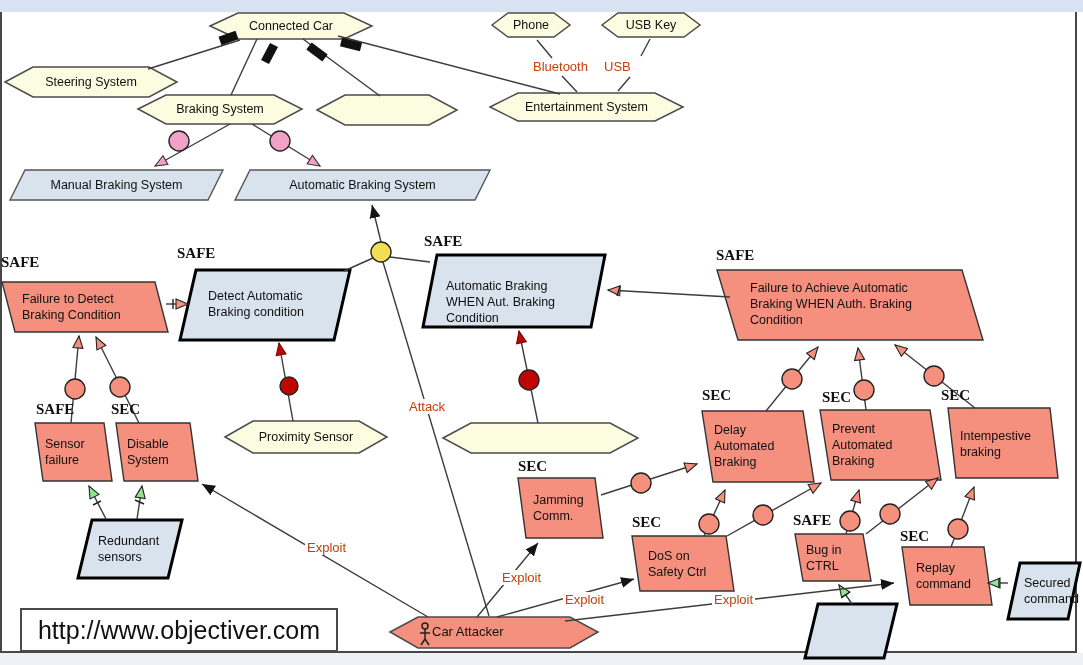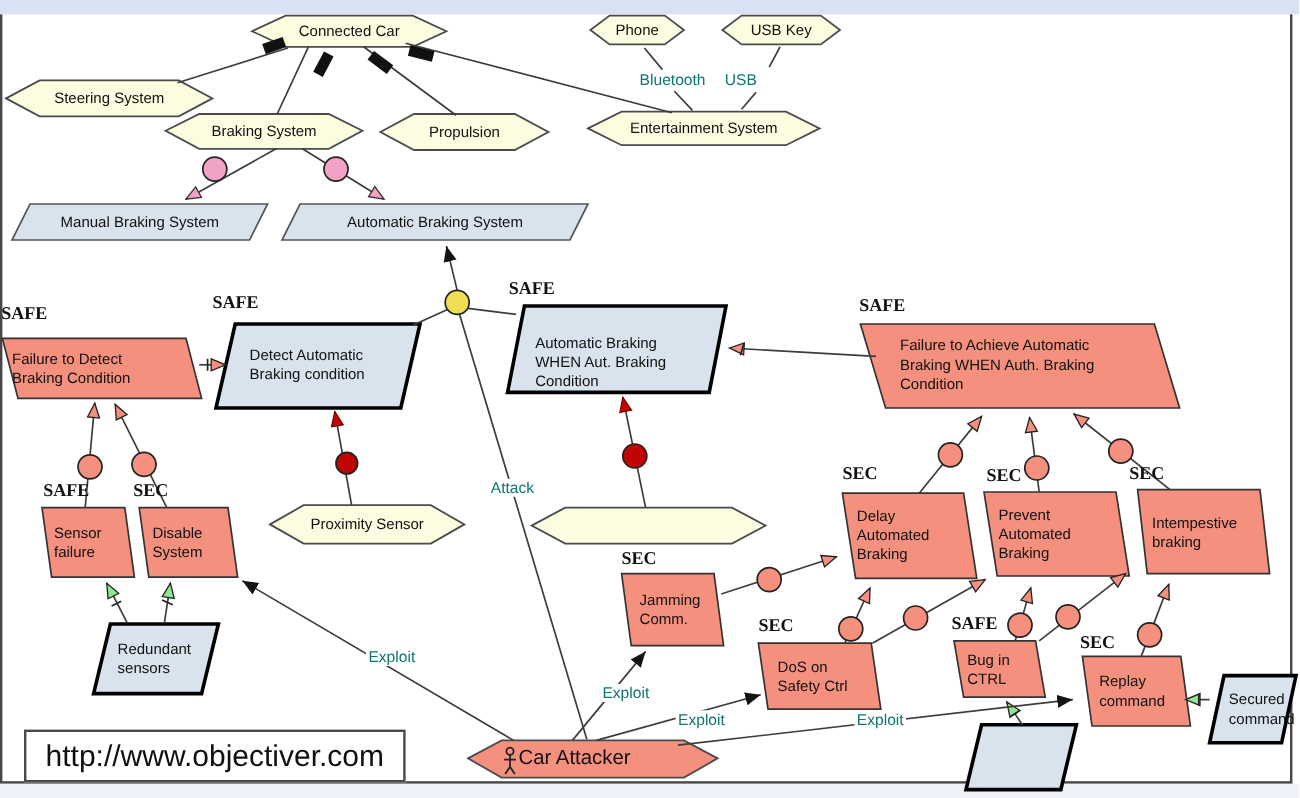--- a/index.html
+++ b/index.html
@@ -9,21 +9,21 @@
   .botbar{position:absolute;left:0;top:653px;width:1083px;height:12px;background:#eef1f8;}
   .frame-l{position:absolute;left:0;top:12px;width:2px;height:640px;background:#474747;}
   .frame-r{position:absolute;left:1075px;top:12px;width:2px;height:640px;background:#474747;}
   .frame-b{position:absolute;left:0;top:651px;width:1077px;height:2px;background:#474747;}
   svg.canvas{position:absolute;left:0;top:0;}
   .node{position:absolute;display:flex;align-items:center;font-size:12.5px;color:#111;
         line-height:1.3;}
   .ctr{justify-content:center;text-align:center;}
   .stereo{position:absolute;font-family:"Liberation Serif",serif;font-weight:bold;
           font-size:15px;color:#111;}
-  .elabel{position:absolute;font-size:13px;color:#0f766e;background:#fff;padding:0 2px;}
+  .elabel{position:absolute;font-size:13px;color:#c2410c;background:#fff;padding:0 2px;}
   .urlbox{position:absolute;left:20px;top:608px;width:314px;height:40px;background:#fff;
           border:2px solid #4a4a4a;display:flex;align-items:center;justify-content:center;
           font-size:25px;color:#111;}
 </style>
 </head>
 <body>
 
 <div class="stage">
 
   <div class="topbar"></div>
@@ -180,43 +180,42 @@
       <line x1="425" y1="629" x2="425" y2="639"></line>
       <line x1="420" y1="633" x2="430" y2="633"></line>
       <line x1="425" y1="639" x2="421" y2="645"></line>
       <line x1="425" y1="639" x2="429" y2="645"></line>
     </g>
   </svg>
 
   <div class="node ctr" style="left:210px;top:13px;width:162px;height:26px">Connected Car</div>
   <div class="node ctr" style="left:5px;top:67px;width:172px;height:30px">Steering System</div>
   <div class="node ctr" style="left:138px;top:95px;width:164px;height:29px">Braking System</div>
-  <div class="node ctr" style="left:317px;top:95px;width:140px;height:30px">Propulsion</div>
   <div class="node ctr" style="left:492px;top:13px;width:78px;height:24px">Phone</div>
   <div class="node ctr" style="left:602px;top:13px;width:98px;height:24px">USB Key</div>
   <div class="node ctr" style="left:490px;top:93px;width:193px;height:28px">Entertainment System</div>
   <div class="node ctr" style="left:10px;top:170px;width:213px;height:30px">Manual Braking System</div>
   <div class="node ctr" style="left:235px;top:170px;width:255px;height:30px">Automatic Braking System</div>
-  <div class="node" style="left:10px;top:284px;width:112px;height:46px">Failure to Detect Braking Condition</div>
+  <div class="node" style="left:22px;top:284px;width:112px;height:46px">Failure to Detect Braking Condition</div>
   <div class="node" style="left:208px;top:274px;width:118px;height:60px">Detect Automatic Braking condition</div>
   <div class="node" style="left:446px;top:270px;width:132px;height:64px">Automatic Braking WHEN Aut. Braking Condition</div>
   <div class="node" style="left:750px;top:272px;width:195px;height:64px">Failure to Achieve Automatic Braking WHEN Auth. Braking Condition</div>
   <div class="node ctr" style="left:225px;top:421px;width:162px;height:32px">Proximity Sensor</div>
   <div class="node" style="left:45px;top:426px;width:50px;height:52px">Sensor failure</div>
   <div class="node" style="left:127px;top:426px;width:54px;height:52px">Disable System</div>
   <div class="node" style="left:98px;top:523px;width:70px;height:52px">Redundant sensors</div>
   <div class="node" style="left:533px;top:481px;width:60px;height:54px">Jamming Comm.</div>
   <div class="node" style="left:648px;top:539px;width:72px;height:50px">DoS on Safety Ctrl</div>
   <div class="node" style="left:714px;top:414px;width:72px;height:64px">Delay Automated Braking</div>
   <div class="node" style="left:832px;top:413px;width:72px;height:64px">Prevent Automated Braking</div>
   <div class="node" style="left:960px;top:420px;width:82px;height:48px">Intempestive braking</div>
   <div class="node" style="left:806px;top:537px;width:50px;height:42px">Bug in CTRL</div>
   <div class="node" style="left:916px;top:551px;width:64px;height:50px">Replay command</div>
   <div class="node" style="left:1024px;top:567px;width:62px;height:48px">Secured command</div>
-  <div class="node" style="left:432px;top:618px;width:110px;height:28px;font-size:17px">Car Attacker</div>
+  <div class="node" style="left:432px;top:618px;width:110px;height:28px;font-size:13px">Car Attacker</div>
 
   <div class="stereo" style="left:1px;top:254px">SAFE</div>
   <div class="stereo" style="left:177px;top:245px">SAFE</div>
   <div class="stereo" style="left:424px;top:233px">SAFE</div>
   <div class="stereo" style="left:716px;top:247px">SAFE</div>
   <div class="stereo" style="left:36px;top:401px">SAFE</div>
   <div class="stereo" style="left:793px;top:512px">SAFE</div>
   <div class="stereo" style="left:111px;top:401px">SEC</div>
   <div class="stereo" style="left:518px;top:458px">SEC</div>
   <div class="stereo" style="left:632px;top:514px">SEC</div>

